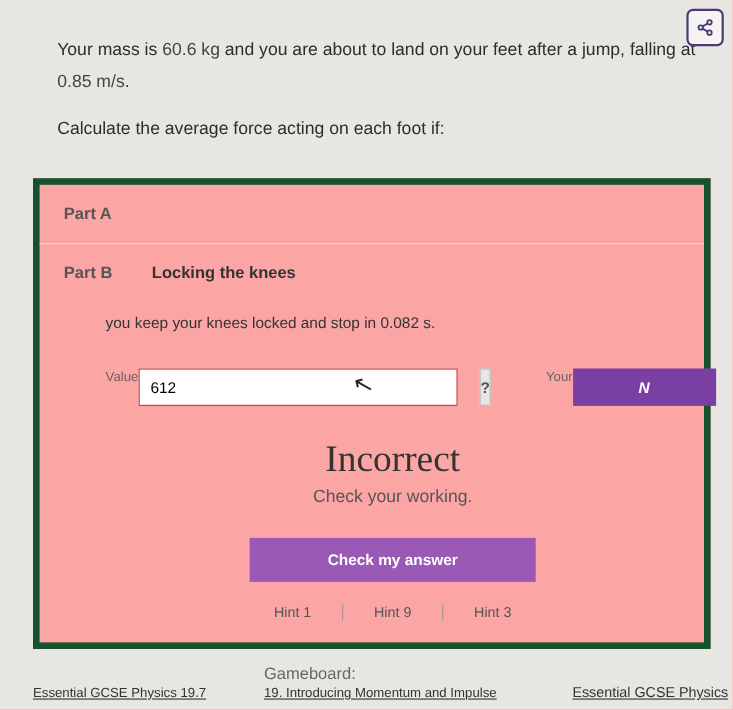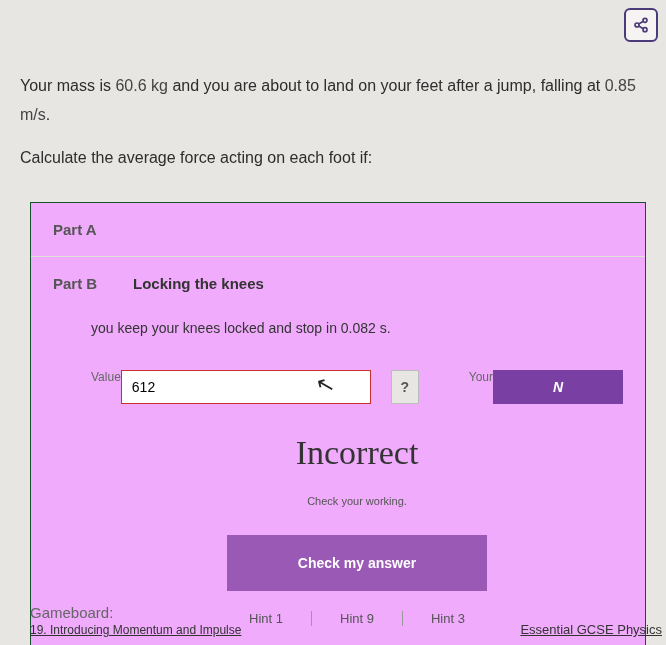--- a/index.html
+++ b/index.html
@@ -24,30 +24,31 @@
     height: 34px;
     border: 2px solid #4a3a7a;
     border-radius: 6px;
     display: flex;
     align-items: center;
     justify-content: center;
     background: #f5f4f2;
     color: #4a3a7a;
   }
   .question-text {
-    padding: 72px 20px 10px 20px;
+    padding: 32px 20px 10px 20px;
     font-size: 16px;
     line-height: 1.8;
     color: #2d2d2d;
+    margin-left: 32px;
   }
   .question-text .val { color: #444; }
   .panel {
     margin: 20px 20px 0 30px;
-    background: #f0abfc;
-    border: 1px solid #14532d;
+    background: #fca5a5;
+    border: 6px solid #14532d;
   }
   .part-row {
     display: flex;
     align-items: center;
     padding: 18px 22px;
     border-bottom: 1px solid #e0ded9;
     gap: 20px;
   }
   .part-label {
     font-weight: bold;
@@ -74,21 +75,21 @@
     gap: 20px;
     position: relative;
   }
   .field-group { display: flex; flex-direction: row; }
   .field-label {
     font-size: 12px;
     color: #666;
     margin-bottom: 6px;
   }
   .value-input {
-    width: 250px;
+    width: 290px;
     height: 34px;
     border: 1px solid #c9302c;
     padding: 0 10px;
     font-size: 14px;
     background: #fff;
   }
   .help-btn {
     width: 34px;
     height: 34px;
     background: #e8e6e3;
@@ -120,29 +121,29 @@
   .feedback {
     text-align: center;
     margin-top: 30px;
   }
   .incorrect {
     font-family: 'Brush Script MT', cursive;
     font-size: 34px;
     color: #333;
   }
   .feedback-sub {
-    font-size: 11px;
-    color: #555;
-    margin-top: 23px;
+    font-size: 16px;
+    color: #555;
+    margin-top: 6px;
   }
   .check-btn {
     display: block;
     margin: 28px auto 0 auto;
     width: 260px;
-    height: 56px;
+    height: 40px;
     background: #9b59b6;
     color: #fff;
     border: none;
     font-weight: bold;
     font-size: 14px;
   }
   .hints {
     display: flex;
     justify-content: center;
     gap: 0;
@@ -232,20 +233,23 @@
 
     <div class="hints">
       <span class="hint-link">Hint 1</span>
       <span class="hint-link">Hint 9</span>
       <span class="hint-link">Hint 3</span>
     </div>
   </div>
 </div>
 
 <div class="footer">
+  <div class="left">
+    <a>Essential GCSE Physics 19.7</a>
+  </div>
   <div class="mid">
     <span class="gameboard-label">Gameboard:</span>
     <a>19. Introducing Momentum and Impulse</a>
   </div>
   <div class="right">
     <a>Essential GCSE Physics</a>
   </div>
 </div>
 
 </body></html>

